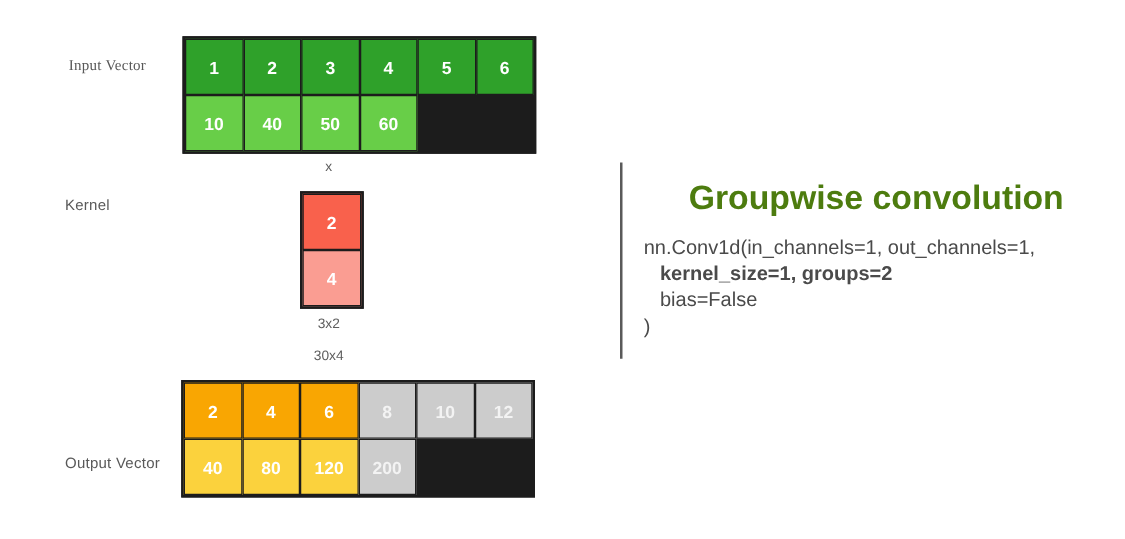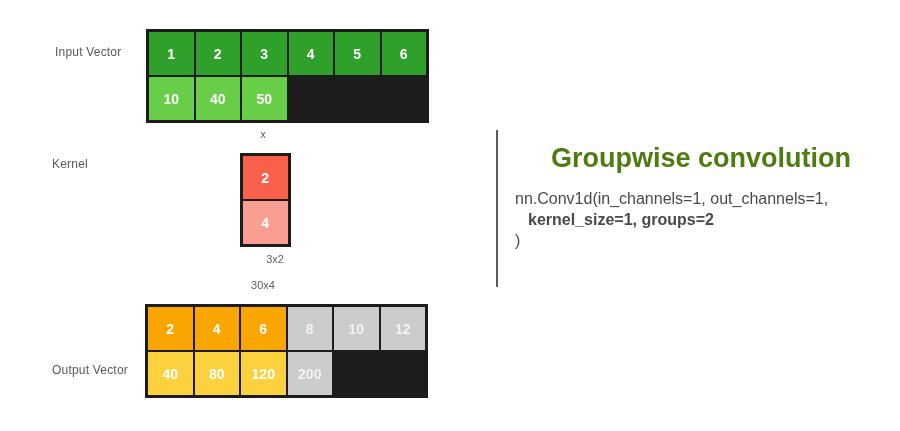--- a/index.html
+++ b/index.html
@@ -75,44 +75,45 @@
   }
   .code-line{white-space:pre;}
   .indent{padding-left:13px;}
   .bold{font-weight:bold;}
 </style>
 </head>
 <body>
 
 <div class="canvas">
 
-  <div class="side-label" style="left:55px;top:45px;">Input Vector</div>
+  <div class="side-label" style="left:55px;top:45px;font-family:Liberation Serif, serif;">Input Vector</div>
   <div class="side-label" style="left:52px;top:157px;">Kernel</div>
   <div class="side-label" style="left:52px;top:320px;margin-top:43px;">Output Vector</div>
 
   <div class="grid grid-6" style="left:146px;top:29px;">
     <div class="cell g1">1</div>
     <div class="cell g1">2</div>
     <div class="cell g1">3</div>
     <div class="cell g1">4</div>
     <div class="cell g1">5</div>
     <div class="cell g1">6</div>
     <div class="cell g2">10</div>
     <div class="cell g2">40</div>
     <div class="cell g2">50</div>
+    <div class="cell g2">60</div>
   </div>
 
   <div class="small-label" style="left:216px;top:128px;">x</div>
 
   <div class="grid grid-1" style="left:240px;top:153px;">
     <div class="cell r1">2</div>
     <div class="cell r2">4</div>
   </div>
 
-  <div class="small-label" style="left:228px;top:253px;">3x2</div>
+  <div class="small-label" style="left:216px;top:253px;">3x2</div>
   <div class="small-label" style="left:216px;top:279px;">30x4</div>
 
   <div class="grid grid-6" style="left:145px;top:304px;">
     <div class="cell o1">2</div>
     <div class="cell o1">4</div>
     <div class="cell o1">6</div>
     <div class="cell gr">8</div>
     <div class="cell gr">10</div>
     <div class="cell gr">12</div>
     <div class="cell y1">40</div>
@@ -121,17 +122,18 @@
     <div class="cell gr">200</div>
   </div>
 
   <div class="divider"></div>
 
   <div class="panel">
     <div class="panel-title">Groupwise convolution</div>
     <div class="code">
       <div class="code-line">nn.Conv1d(in_channels=1, out_channels=1,</div>
       <div class="code-line indent bold">kernel_size=1, groups=2</div>
+      <div class="code-line indent">bias=False</div>
       <div class="code-line">)</div>
     </div>
   </div>
 
 </div>
 
 </body></html>

